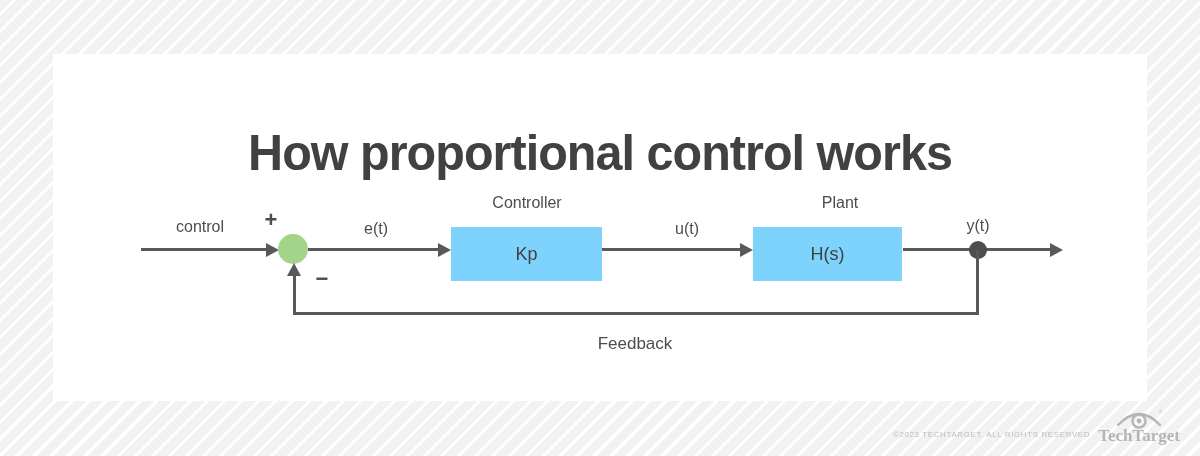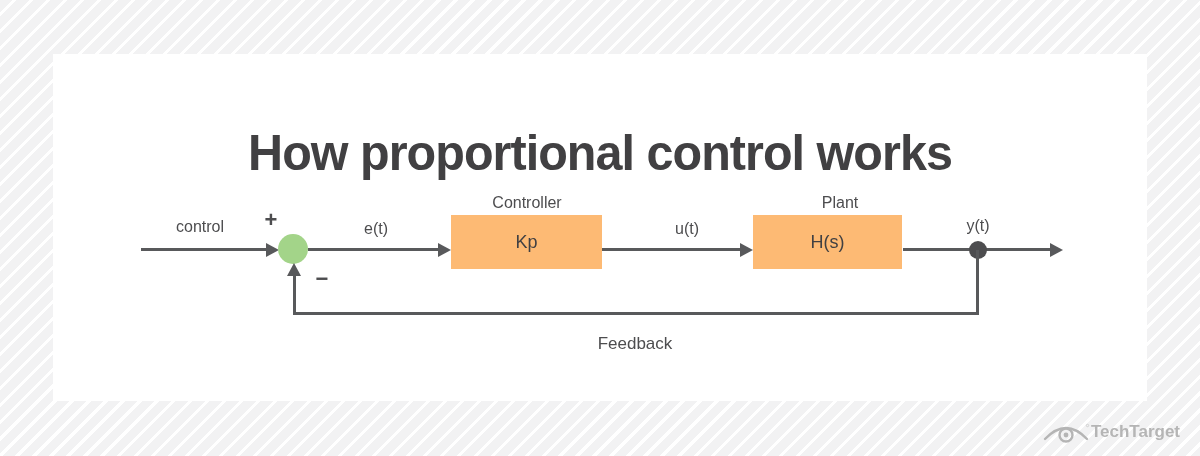--- a/index.html
+++ b/index.html
@@ -38,22 +38,22 @@
     border-top: 7px solid transparent;
     border-bottom: 7px solid transparent;
   }
   .arrow-up {
     position: absolute; width: 0; height: 0;
     border-bottom: 13px solid #58595b;
     border-left: 7px solid transparent;
     border-right: 7px solid transparent;
   }
   .block {
-    position: absolute; top: 215px; height: 54px; width: 151px;
-    background: #fdba74;
+    position: absolute; top: 227px; height: 54px; width: 151px;
+    background: #7dd3fc;
     display: flex; align-items: center; justify-content: center;
     color: #414042; font-size: 18px;
   }
   #sum-junction {
     position: absolute; left: 278px; top: 234px;
     width: 30px; height: 30px; border-radius: 50%;
     background: #a3d489;
   }
   #takeoff-dot {
     position: absolute; left: 969px; top: 241px;
@@ -61,21 +61,21 @@
     background: #4d4d4f;
   }
   #footer {
     position: absolute; right: 20px; bottom: 12px;
     display: flex; align-items: flex-end;
   }
   #copyright {
     color: #bcbcbc; font-size: 8px; letter-spacing: 0.6px;
     padding-bottom: 5px; margin-right: 8px;
   }
-  #brand { display: flex; flex-direction: row; align-items: center; }
+  #brand { display: flex; flex-direction: column; align-items: center; font-family: Liberation Serif, serif; }
   #brand-name {
     color: #b5b5b5; font-size: 17px; font-weight: 700;
     letter-spacing: 0px; line-height: 1; margin-top: -3px;
   }
 </style>
 </head>
 <body>
 
 <div id="card"></div>
 
@@ -116,20 +116,21 @@
 
   <div class="vline" style="left:976px; top:250px; height:65px;"></div>
   <div class="hline" style="left:293px; top:312px; width:686px;"></div>
   <div class="vline" style="left:293px; top:276px; height:38px;"></div>
   <div class="arrow-up" style="left:287px; top:263px;"></div>
   <div class="lbl" style="left:635px; top:334px; font-size:17px;">Feedback</div>
 
 </div>
 
 <div id="footer">
+  <div id="copyright">©2023 TECHTARGET. ALL RIGHTS RESERVED</div>
   <div id="brand">
     <svg width="50" height="22" viewBox="0 0 50 22">
       <path d="M4 17 Q25 -5 46 17" fill="none" stroke="#b5b5b5" stroke-width="2.4" stroke-linecap="round"></path>
       <circle cx="25" cy="13" r="6.5" fill="none" stroke="#b5b5b5" stroke-width="2.4"></circle>
       <circle cx="25" cy="13" r="2.4" fill="#b5b5b5"></circle>
       <circle cx="46.5" cy="3.5" r="1.2" fill="none" stroke="#c9c9c9" stroke-width="0.8"></circle>
     </svg>
     <div id="brand-name">TechTarget</div>
   </div>
 </div>

